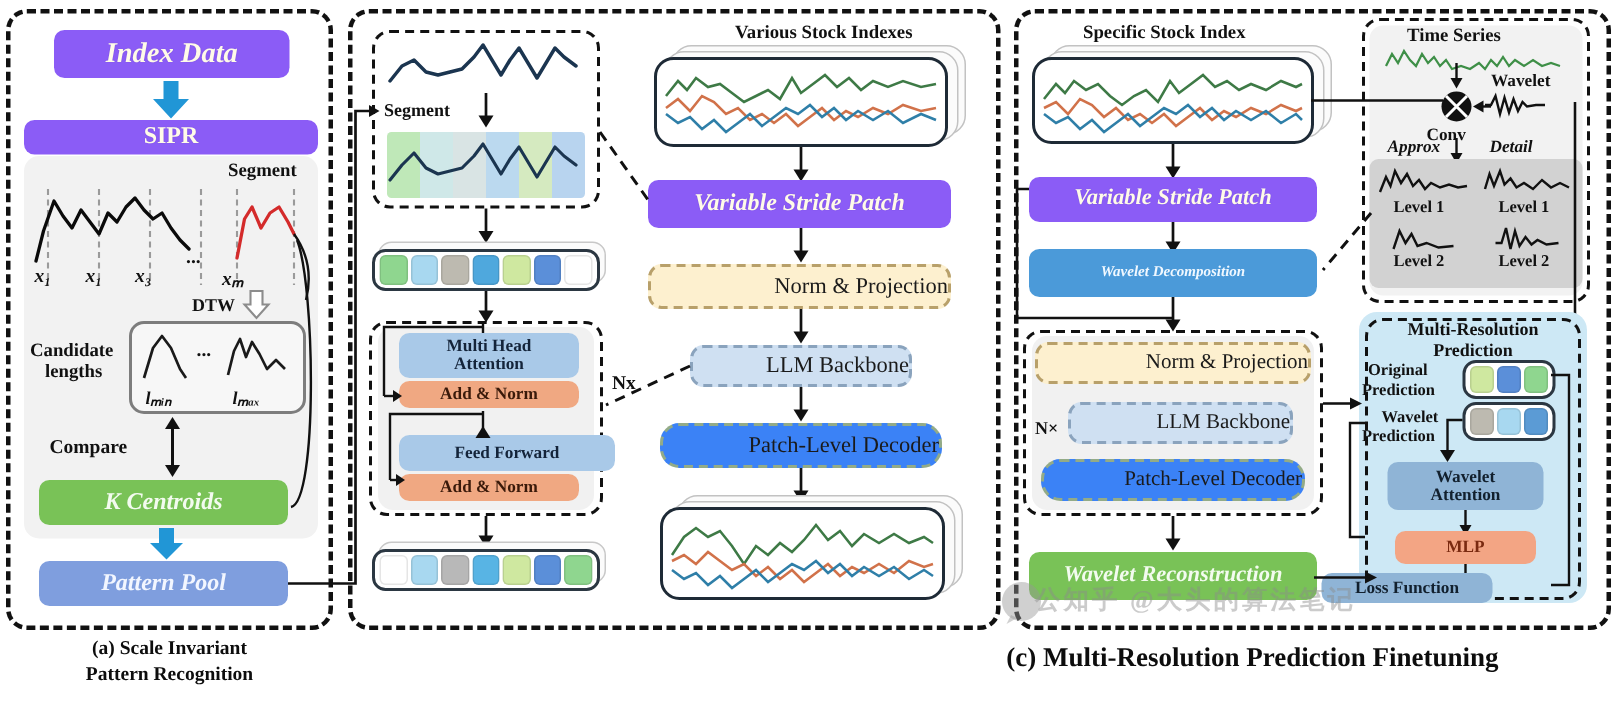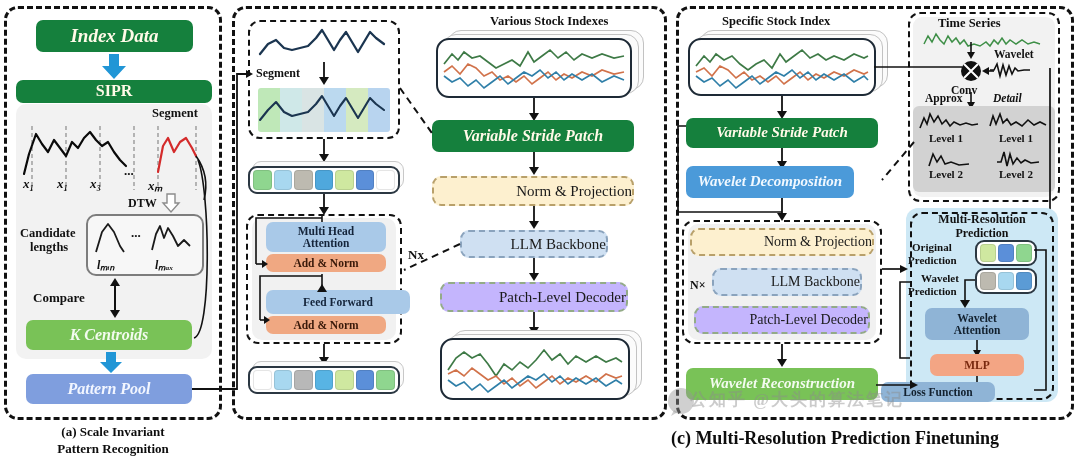--- a/index.html
+++ b/index.html
@@ -8,33 +8,33 @@
   .abs{position:absolute;box-sizing:border-box;}
   .lbl{position:absolute;font-family:"Liberation Serif",serif;font-weight:bold;color:#111;white-space:nowrap;}
   .ctr{display:flex;align-items:center;justify-content:center;text-align:center;}
 
   
   .panel{border:3px dashed #111;border-radius:14px;background:transparent;}
   .panel-thin{border:2.5px dashed #111;border-radius:12px;}
 
   
   .box{border-radius:7px;display:flex;align-items:center;justify-content:center;text-align:center;line-height:1.05;}
-  .yellow{background:#15803d;color:#fffbe8;font-style:italic;font-weight:bold;text-shadow:0 0 1px rgba(0,0,0,.12);}
+  .yellow{background:#8b5cf6;color:#fffbe8;font-style:italic;font-weight:bold;text-shadow:0 0 1px rgba(0,0,0,.12);}
   .green{background:#79c257;color:#f3fbef;font-style:italic;font-weight:bold;}
   .blueflat{background:#4b9ad9;color:#f0f8ff;font-style:italic;font-weight:bold;}
   .purple{background:#7f9ede;color:#f2f6ff;font-style:italic;font-weight:bold;}
   .lblue{background:#a9c9e8;color:#14243a;font-weight:bold;}
   .orange{background:#f0a882;color:#3a1a0a;font-weight:bold;}
   .steel{background:#8fb4d6;color:#12202e;font-weight:bold;}
   .salmon{background:#f3a584;color:#7a2a10;font-weight:bold;}
 
   .dbox{border:2.5px dashed #8a8a8a;border-radius:9px;display:flex;align-items:center;justify-content:flex-end;text-align:center;color:#1a1a1a;}
   .dbox.cream{background:#fdf0cf;border-color:#b8a06a;}
   .dbox.bblue{background:#cfe0f2;border-color:#8aa3bd;}
-  .dbox.bgreen{background:#c4b5fd;border-color:#93ab87;}
+  .dbox.bgreen{background:#3b82f6;border-color:#93ab87;border-radius:13px;}
 
   .graybg{background:#f1f1f1;border-radius:10px;}
   .graybg2{background:#d2d2d2;border-radius:6px;}
   .lightpanel{background:#f2f2f2;border-radius:10px;}
   .cyanpanel{background:#cde8f5;border-radius:12px;}
 
   .card{background:#ffffff;border:2.5px solid #1e2a36;border-radius:13px;}
   .cardghost{background:#fbfbfb;border:1.5px solid #c2c2c2;border-radius:13px;}
 
   .strip{background:#ffffff;border:2px solid #2b3742;border-radius:9px;display:flex;align-items:center;gap:2px;padding:3px;}
@@ -314,21 +314,21 @@
   </svg>
 
   <div class="box yellow abs" style="left:686px;top:118px;width:192px;height:30px;font-size:15px;">
     <span>Variable Stride Patch</span>
   </div>
   <svg class="abs" style="left:776px;top:148px;" width="12" height="22">
     <line x1="6" y1="0" x2="6" y2="15" stroke="#111" stroke-width="1.8"></line>
     <path d="M6 21 l5 -8 h-10 z" fill="#111"></path>
   </svg>
 
-  <div class="box blueflat abs" style="left:686px;top:166px;width:168px;height:32px;font-size:15px;">
+  <div class="box blueflat abs" style="left:686px;top:166px;width:192px;height:32px;font-size:10px;">
     <span>Wavelet Decomposition</span>
   </div>
 
   <svg class="abs" style="left:672px;top:126px;" width="118" height="92">
     <path d="M14 0 H 6 V 86 H 110" fill="none" stroke="#111" stroke-width="1.7"></path>
   </svg>
   <svg class="abs" style="left:776px;top:198px;" width="12" height="24">
     <line x1="6" y1="0" x2="6" y2="17" stroke="#111" stroke-width="1.8"></line>
     <path d="M6 23 l5 -8 h-10 z" fill="#111"></path>
   </svg>
@@ -383,21 +383,21 @@
   </svg>
   <svg class="abs" style="left:980px;top:65px;" width="14" height="12">
     <line x1="14" y1="6" x2="4" y2="6" stroke="#111" stroke-width="1.6"></line>
     <path d="M2 6 l7 -4 v8 z" fill="#111"></path>
   </svg>
   <svg class="abs" style="left:965px;top:92px;" width="12" height="18">
     <line x1="6" y1="0" x2="6" y2="11" stroke="#111" stroke-width="1.6"></line>
     <path d="M6 17 l4 -7 h-8 z" fill="#111"></path>
   </svg>
 
-  <div class="lbl abs" style="left:925px;top:92px;font-size:11.5px;text-align:center;">Approx</div>
+  <div class="lbl abs" style="left:925px;top:92px;font-size:11.5px;font-style:italic;text-align:center;">Approx</div>
   <div class="lbl abs" style="left:993px;top:92px;font-size:11.5px;font-style:italic;">Detail</div>
 
   <div class="graybg2 abs" style="left:913px;top:106px;width:142px;height:86px;"></div>
 
   <svg class="abs" style="left:918px;top:110px;" width="62" height="22">
     <polyline points="2,18 6,8 9,14 12,4 16,12 20,6 24,14 28,10 32,16 36,12 42,15 48,13 54,15 60,14" fill="none" stroke="#111" stroke-width="1.6"></polyline>
   </svg>
   <div class="lbl abs" style="left:929px;top:132px;font-size:11px;">Level 1</div>
 
   <svg class="abs" style="left:988px;top:110px;" width="62" height="22">

